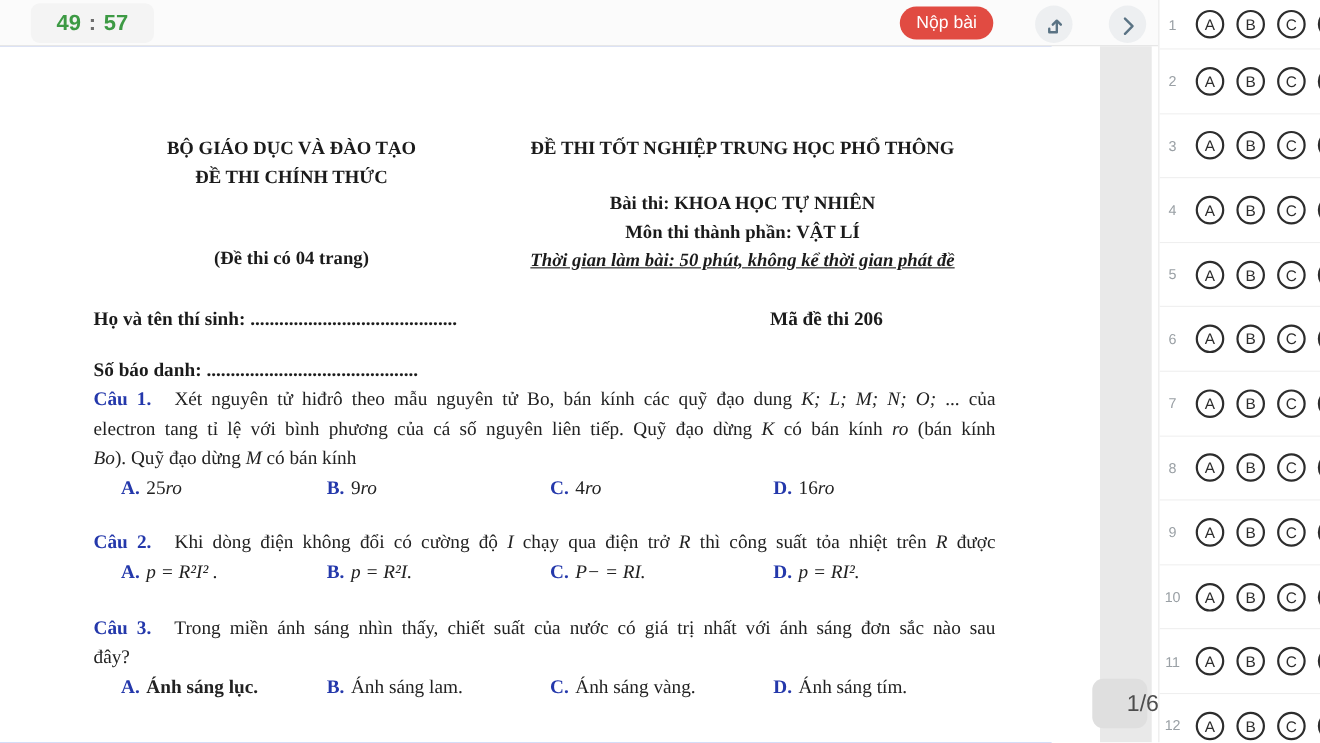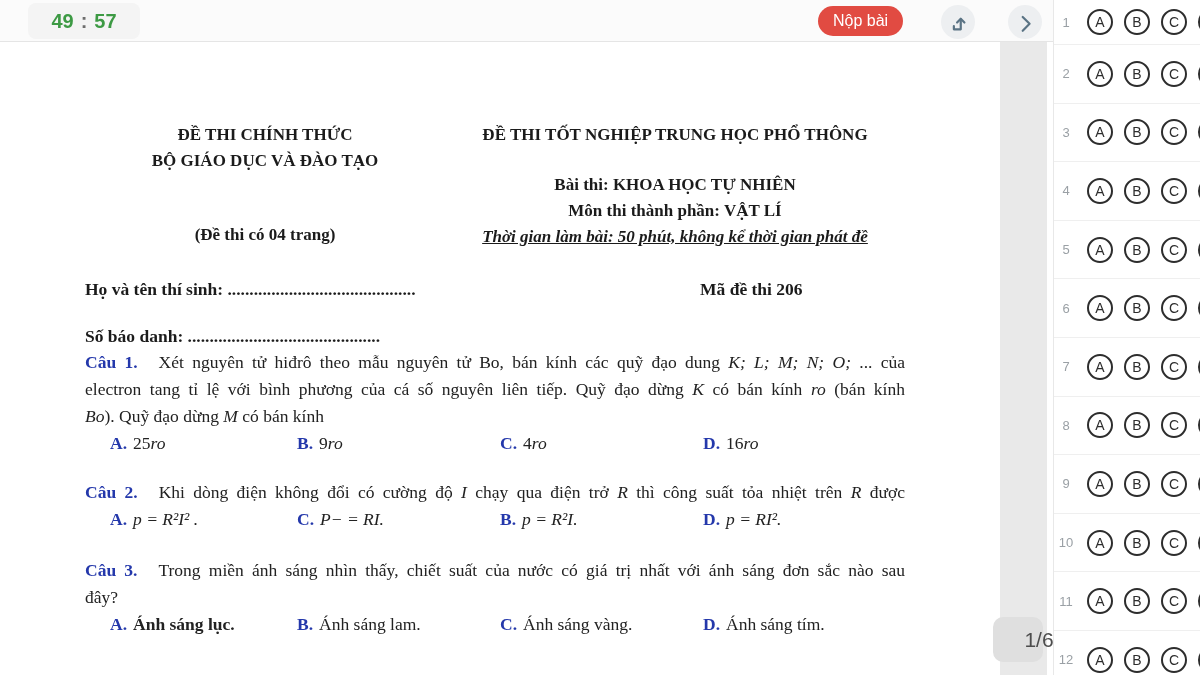--- a/index.html
+++ b/index.html
@@ -87,22 +87,22 @@
         </svg>
       </span>
     </button>
   </div>
 
   <div class="doc">
     <div class="doc-inner">
 
       <div class="hdr">
         <div class="hdr-left">
+          <div>BỘ GIÁO DỤC VÀ ĐÀO TẠO</div>
           <div>ĐỀ THI CHÍNH THỨC</div>
-          <div>BỘ GIÁO DỤC VÀ ĐÀO TẠO</div>
           <div class="l3">(Đề thi có 04 trang)</div>
         </div>
         <div class="hdr-right">
           <div>ĐỀ THI TỐT NGHIỆP TRUNG HỌC PHỔ THÔNG</div>
           <div class="l2">Bài thi: KHOA HỌC TỰ NHIÊN</div>
           <div>Môn thi thành phần: VẬT LÍ</div>
           <div class="l4">Thời gian làm bài: 50 phút, không kể thời gian phát đề</div>
         </div>
       </div>
 
@@ -123,22 +123,22 @@
           <div><span class="opt-letter">B.</span><span><span>9</span><span class="it">ro</span></span></div>
           <div><span class="opt-letter">C.</span><span><span>4</span><span class="it">ro</span></span></div>
           <div><span class="opt-letter">D.</span><span><span>16</span><span class="it">ro</span></span></div>
         </div>
       </div>
 
       <div class="question q2">
         <div class="q-line just"><span class="q-label">Câu 2.</span><span><span>Khi dòng điện không đổi có cường độ </span><span class="it">I</span><span> chạy qua điện trở </span><span class="it">R</span><span> thì công suất tỏa nhiệt trên </span><span class="it">R</span><span> được</span></span></div>
         <div class="opts">
           <div><span class="opt-letter">A.</span><span><span class="it">p = R²I² .</span></span></div>
+          <div><span class="opt-letter">B.</span><span><span class="it">p = R²I.</span></span></div>
           <div><span class="opt-letter">C.</span><span><span class="it">P− = RI.</span></span></div>
-          <div><span class="opt-letter">B.</span><span><span class="it">p = R²I.</span></span></div>
           <div><span class="opt-letter">D.</span><span><span class="it">p = RI².</span></span></div>
         </div>
       </div>
 
       <div class="question q3">
         <div class="q-line just"><span class="q-label">Câu 3.</span><span><span>Trong miền ánh sáng nhìn thấy, chiết suất của nước có giá trị nhất với ánh sáng đơn sắc nào sau</span></span></div>
         <div class="q-line"><span>đây?</span></div>
         <div class="opts">
           <div><span class="opt-letter">A.</span><span><span class="bd">Ánh sáng lục.</span></span></div>
           <div><span class="opt-letter">B.</span><span><span>Ánh sáng lam.</span></span></div>

